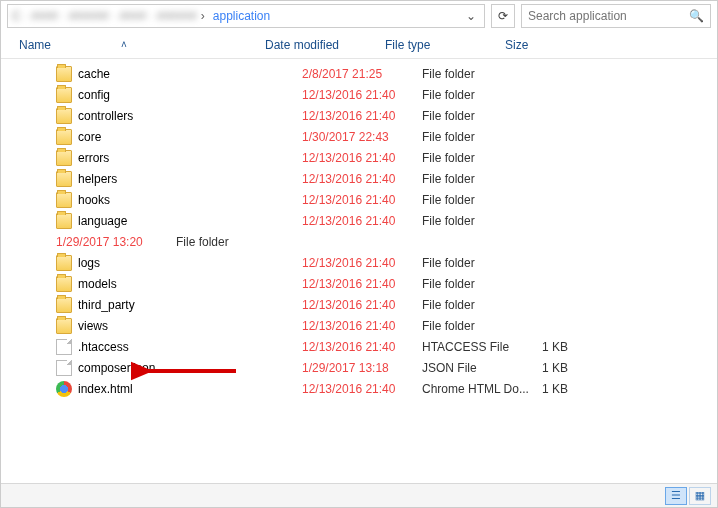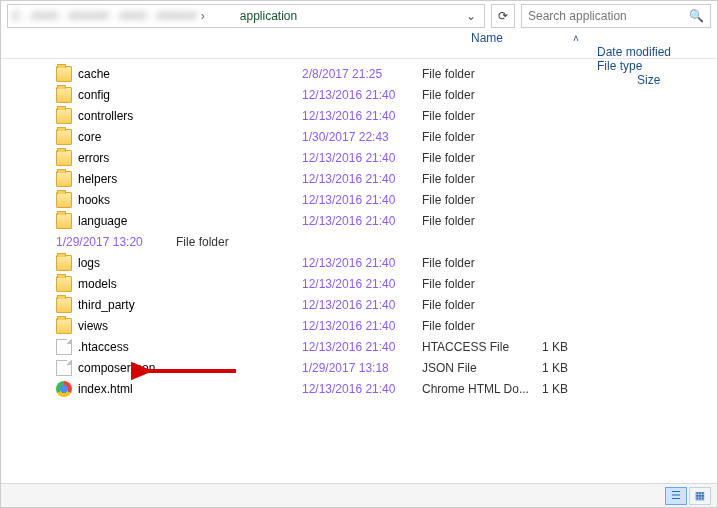--- a/index.html
+++ b/index.html
@@ -30,21 +30,21 @@
     padding: 0 4px;
     gap: 4px;
     overflow: hidden;
   }
   .blur {
     filter: blur(3px);
     color: #888;
     white-space: nowrap;
   }
   .chev { color: #666; }
-  .crumb-current { color: #14532d; padding: 0 4px; margin-left: 27px; }
+  .crumb-current { color: #3b82f6; padding: 0 4px; }
   .crumb-drop {
     width: 18px; height: 18px;
     display: flex; align-items: center; justify-content: center;
     color: #555; margin-left: auto;
   }
   .refresh-btn {
     width: 24px; height: 24px;
     border: 1px solid #ccc;
     display: flex; align-items: center; justify-content: center;
     color: #444;
@@ -58,46 +58,45 @@
   }
   .searchbox input {
     border: none; outline: none; flex: 1; font-size: 12px;
     color: #555; background: transparent;
   }
   .searchbox .mag { color: #888; }
 
   
   .headers {
     display: flex;
-    align-items: flex-end;
+    align-items: center;
     height: 28px;
     border-bottom: 1px solid #e5e5e5;
     color: #1a4e8a;
     font-size: 12px;
     padding-left: 18px;
-    flex-direction: column;
   }
   .col-name { width: 246px; display: flex; align-items: center; gap: 70px;}
   .col-date { width: 120px; }
   .col-type { width: 120px; }
   .col-size { width: 80px; text-align: left; }
   .sort-caret { color: #1a4e8a; font-size: 10px; }
 
   
   .filelist { padding-top: 4px; margin-left: 37px; }
   .row {
     display: flex;
     align-items: center;
     height: 21px;
     padding-left: 18px;
     font-size: 12px;
     color: #000;
   }
   .row .c-name { width: 246px; display: flex; align-items: center; gap: 6px; }
-  .row .c-date { width: 120px; color: #8b5cf6; }
+  .row .c-date { width: 120px; color: #ef4444; }
   .row .c-type { width: 120px; color: #333; white-space: nowrap; overflow: hidden; text-overflow: ellipsis;}
   .row .c-size { width: 80px; color: #333; text-align: left; padding-right: 14px;}
   .icon { width: 16px; height: 16px; flex: 0 0 16px; }
 
   
   .folder-icon {
     background: linear-gradient(#ffe9a6,#f7cf5a);
     border: 1px solid #d9a93a;
     border-radius: 1px;
     position: relative;

